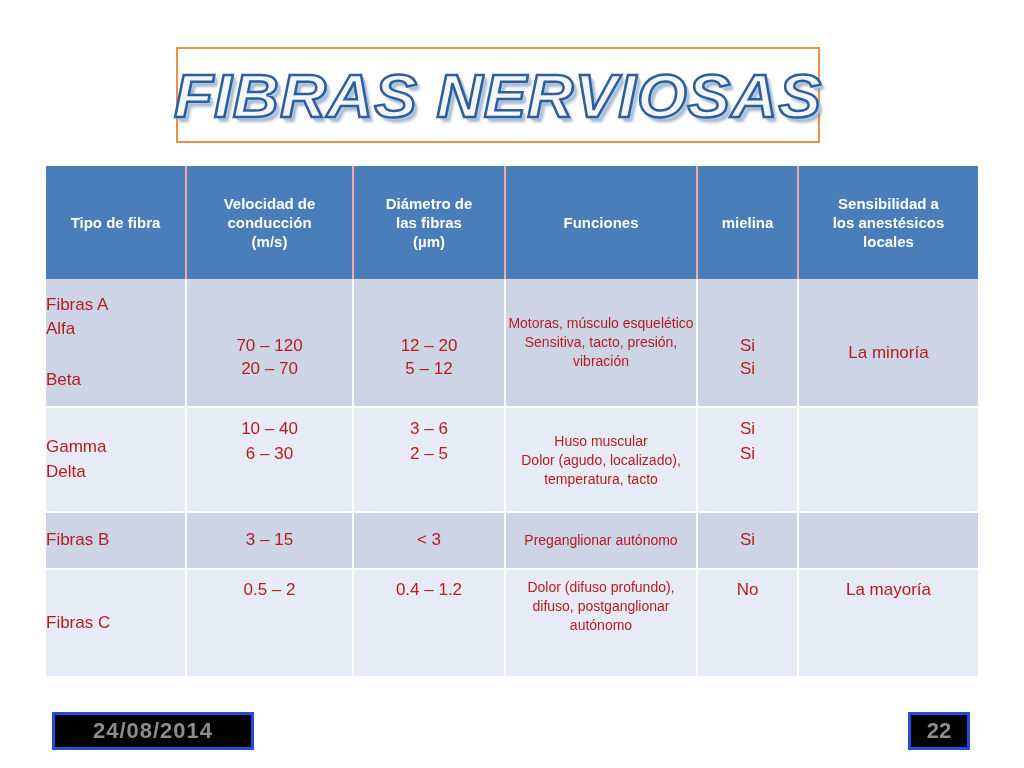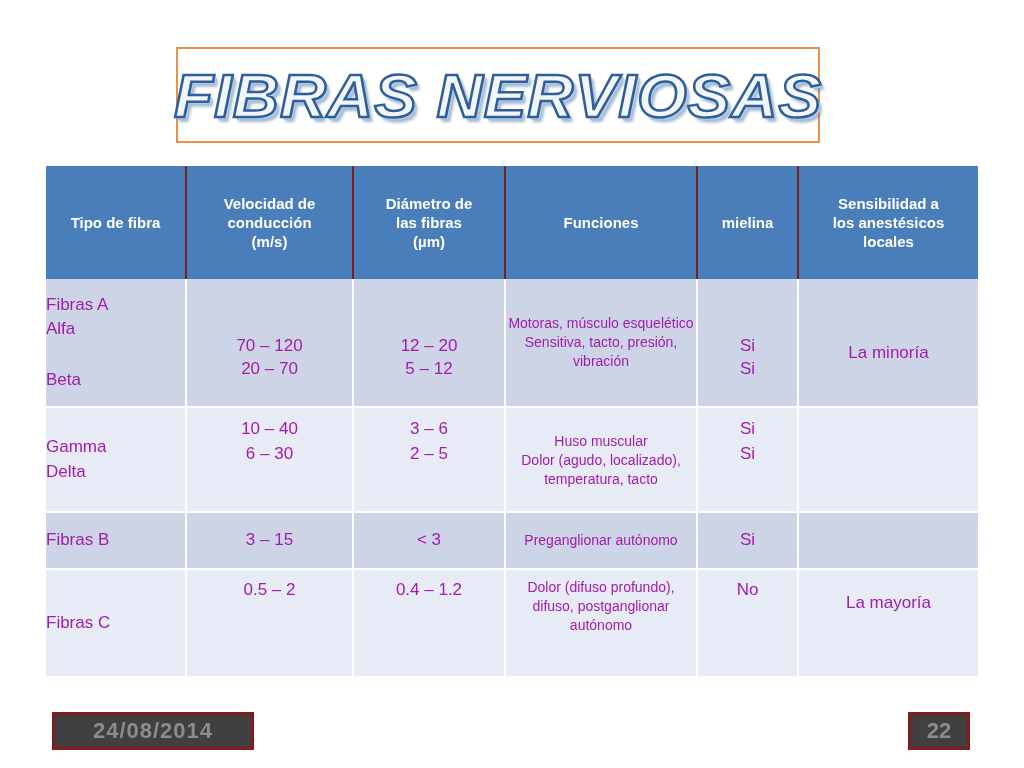--- a/index.html
+++ b/index.html
@@ -68,36 +68,36 @@
 
   thead th {
     background: #4a7ebb;
     color: #ffffff;
     font-size: 15px;
     font-weight: bold;
     line-height: 1.28;
     text-align: center;
     height: 113px;
     border-left: 2px solid #ffffff;
-    border-right: 2px solid #7f1d1d;
+    border-right: 2px solid #fca5a5;
     box-sizing: border-box;
     padding: 4px 4px;
   }
   thead th:first-child { border-left: none; }
   thead th:last-child  { border-right: none; }
 
   tbody tr.row-dark td { background: #ccd4e6; }
   tbody tr.row-light td { background: #e7ebf5; }
 
   tbody td {
     border-left: 2px solid #ffffff;
     border-right: 2px solid #ffffff;
     border-bottom: 2px solid #ffffff;
     box-sizing: border-box;
-    color: #a21caf;
+    color: #b91c1c;
     font-size: 17px;
     line-height: 1.3;
   }
   tbody td:first-child { border-left: none; }
   tbody td:last-child  { border-right: none; }
 
   td.c-label {
     text-align: left;
     padding-left: 14px;
     vertical-align: top;
@@ -132,22 +132,22 @@
   }
 
   .num-a-top { padding-top: 42px; }
   .num-a-bot { padding-bottom: 12px; }
 
   .two-line { line-height: 1.45; }
 
   
   .footer-box {
     position: absolute;
-    border: 3px solid #7f1d1d;
-    background: #404040;
+    border: 3px solid #1d4ed8;
+    background: #000000;
     display: flex;
     align-items: center;
     justify-content: center;
     box-sizing: border-box;
     color: #8c8c8c;
     font-weight: bold;
     font-family: "Liberation Sans", sans-serif;
   }
   #footer-date {
     left: 52px;
@@ -311,21 +311,21 @@
       </td>
       <td class="c-num" style="vertical-align:top;padding-top:9px">
         <div>0.4 – 1.2</div>
       </td>
       <td class="c-func" style="vertical-align:top;padding-top:8px">
         <div>Dolor (difuso profundo), difuso, postganglionar autónomo</div>
       </td>
       <td class="c-mielina" style="vertical-align:top;padding-top:9px">
         <div>No</div>
       </td>
-      <td class="c-sens" style="vertical-align:top;padding-top:22px">
+      <td class="c-sens" style="vertical-align:top;padding-top:9px">
         <div>La mayoría</div>
       </td>
     </tr>
 
   </tbody>
 </table>
 
 <div id="footer-date" class="footer-box">24/08/2014</div>
 <div id="footer-page" class="footer-box">22</div>
 

